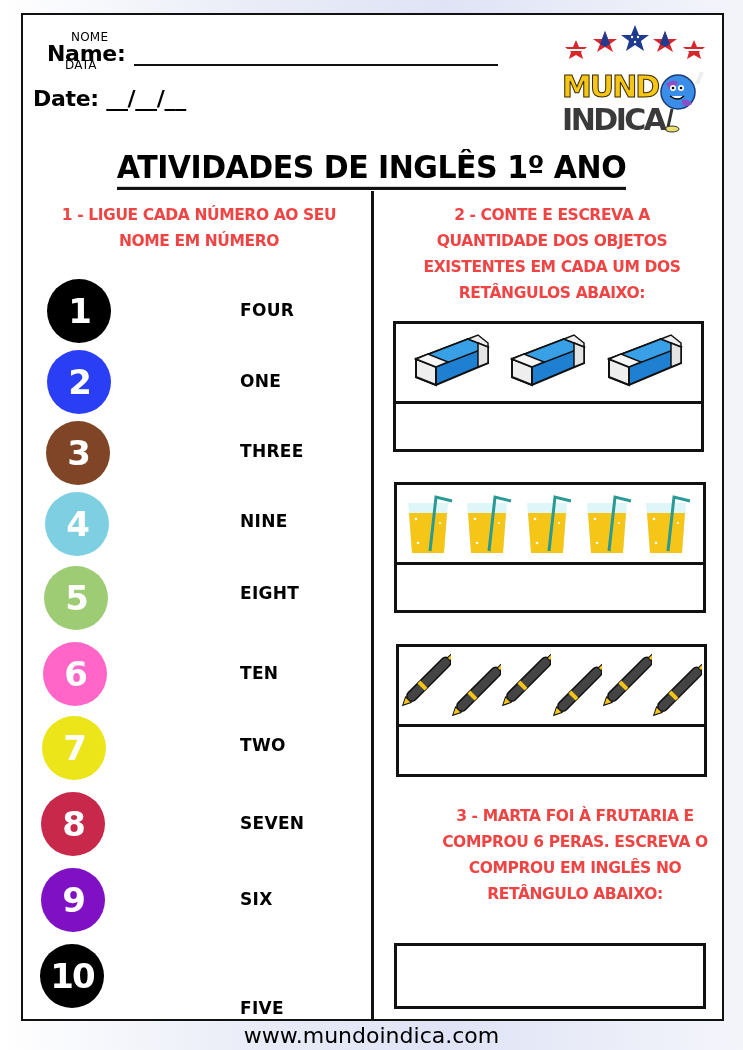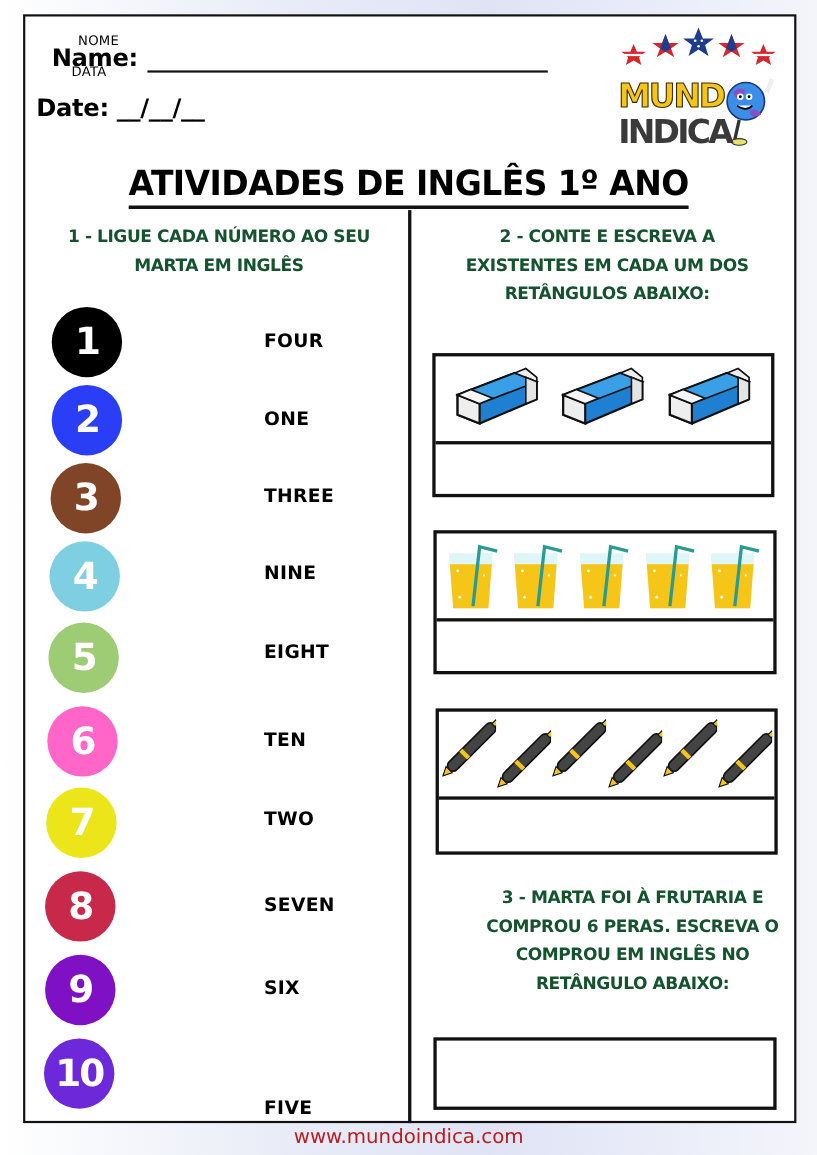--- a/index.html
+++ b/index.html
@@ -71,21 +71,21 @@
   }
 
   .section-heading {
     position: absolute;
     text-align: center;
     font-family: "DejaVu Sans", sans-serif;
     font-weight: bold;
     font-size: 15.5px;
     line-height: 26px;
     letter-spacing: -0.4px;
-    color: #14532d;
+    color: #ef4444;
   }
 
   
   .num-circle {
     position: absolute;
     width: 64px; height: 64px;
     border-radius: 50%;
     color: #fff;
     font-family: "DejaVu Sans", sans-serif;
     font-weight: bold;
@@ -120,22 +120,22 @@
     position: absolute;
     border: 3px solid #111;
     background: #fff;
   }
 
   .footer {
     position: absolute;
     left: 0; right: 0; top: 1023px;
     text-align: center;
     font-family: "DejaVu Sans", sans-serif;
-    font-size: 18px;
-    color: #b91c1c;
+    font-size: 22px;
+    color: #000000;
   }
 </style>
 </head>
 <body>
 
 <div class="card"></div>
 
 <div class="small-label" style="left:71px; top:30px;">NOME</div>
 <div class="field-label" style="left:47px; top:41px;">Name:</div>
 <div class="name-line"></div>
@@ -180,49 +180,50 @@
     <text x="2" y="108" font-family="DejaVu Sans, sans-serif" font-weight="bold" font-size="30" fill="#3a3a3a" letter-spacing="-2.5">INDICA</text>
   </svg>
 </div>
 
 <div class="title"><span>ATIVIDADES DE INGLÊS 1º ANO</span></div>
 
 <div class="divider"></div>
 
 <div class="section-heading" style="left:26px; width:346px; top:202px;">
   <div>1 - LIGUE CADA NÚMERO AO SEU</div>
-  <div>MARTA EM INGLÊS</div>
+  <div>NOME EM NÚMERO</div>
 </div>
 
 <div id="num-list">
   <div class="num-circle" style="left: 47px; top: 279px; background: rgb(0, 0, 0);">1</div>
   <div class="num-circle" style="left: 47px; top: 350px; background: rgb(42, 63, 245);">2</div>
   <div class="num-circle" style="left: 46px; top: 421px; background: rgb(127, 69, 38);">3</div>
   <div class="num-circle" style="left: 45px; top: 492px; background: rgb(126, 207, 226);">4</div>
   <div class="num-circle" style="left: 44px; top: 566px; background: rgb(157, 204, 116);">5</div>
   <div class="num-circle" style="left: 43px; top: 642px; background: rgb(255, 102, 200);">6</div>
   <div class="num-circle" style="left: 42px; top: 716px; background: rgb(235, 229, 26);">7</div>
   <div class="num-circle" style="left: 41px; top: 792px; background: rgb(200, 40, 74);">8</div>
   <div class="num-circle" style="left: 41px; top: 868px; background: rgb(127, 16, 196);">9</div>
-  <div class="num-circle" style="left: 40px; top: 944px; background: #6d28d9;">10</div>
+  <div class="num-circle" style="left: 40px; top: 944px; background: #000000;">10</div>
 </div>
 
 <div class="word" style="top:300px;">FOUR</div>
 <div class="word" style="top:371px;">ONE</div>
 <div class="word" style="top:441px;">THREE</div>
 <div class="word" style="top:511px;">NINE</div>
 <div class="word" style="top:583px;">EIGHT</div>
 <div class="word" style="top:663px;">TEN</div>
 <div class="word" style="top:735px;">TWO</div>
 <div class="word" style="top:813px;">SEVEN</div>
 <div class="word" style="top:889px;">SIX</div>
 <div class="word" style="top:969px;margin-top:29px;">FIVE</div>
 
 <div class="section-heading" style="left:374px; width:356px; top:202px;">
   <div>2 - CONTE E ESCREVA A</div>
+  <div>QUANTIDADE DOS OBJETOS</div>
   <div>EXISTENTES EM CADA UM DOS</div>
   <div>RETÂNGULOS ABAIXO:</div>
 </div>
 
 <div class="count-box" style="left:393px; top:321px; width:311px; height:131px;">
   <div class="pic-area" style="height:80px;">
     <svg width="80" height="60" viewBox="0 0 80 60">
       <polygon points="4,26 56,6 76,14 76,30 24,52 4,44" fill="#1f7fd0" stroke="#111" stroke-width="2"></polygon>
       <polygon points="4,26 56,6 76,14 24,34" fill="#39a0e8" stroke="#111" stroke-width="1.5"></polygon>
       <polygon points="4,26 24,34 24,52 4,44" fill="#eee" stroke="#111" stroke-width="2"></polygon>

